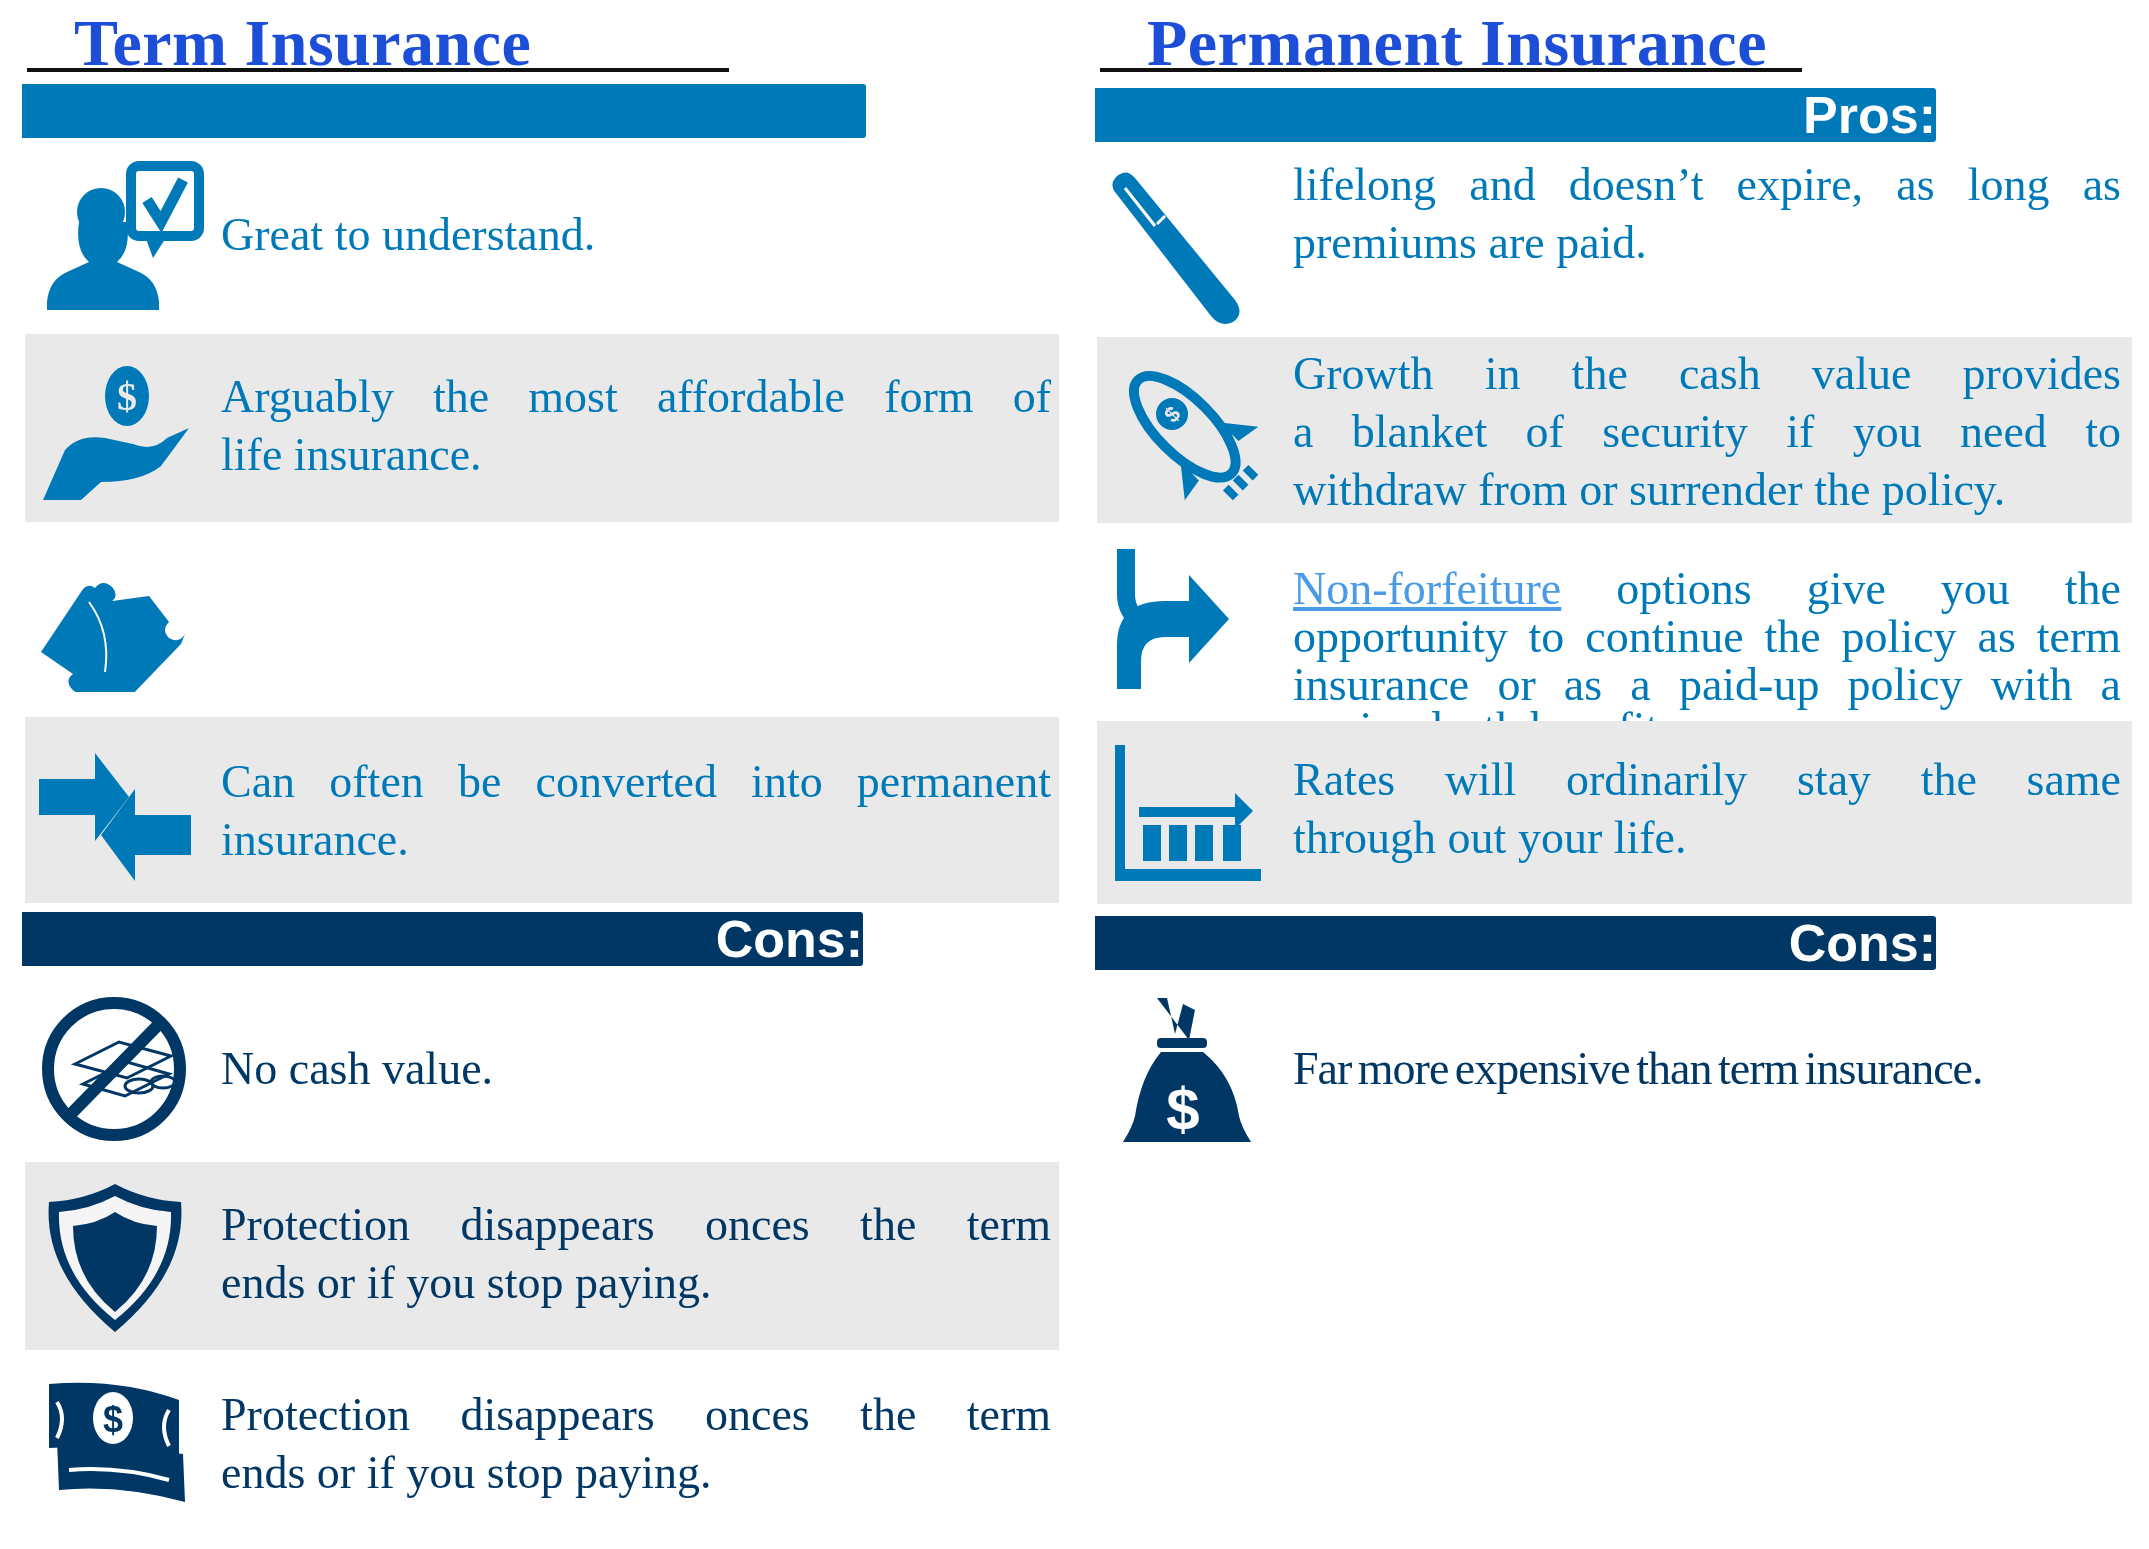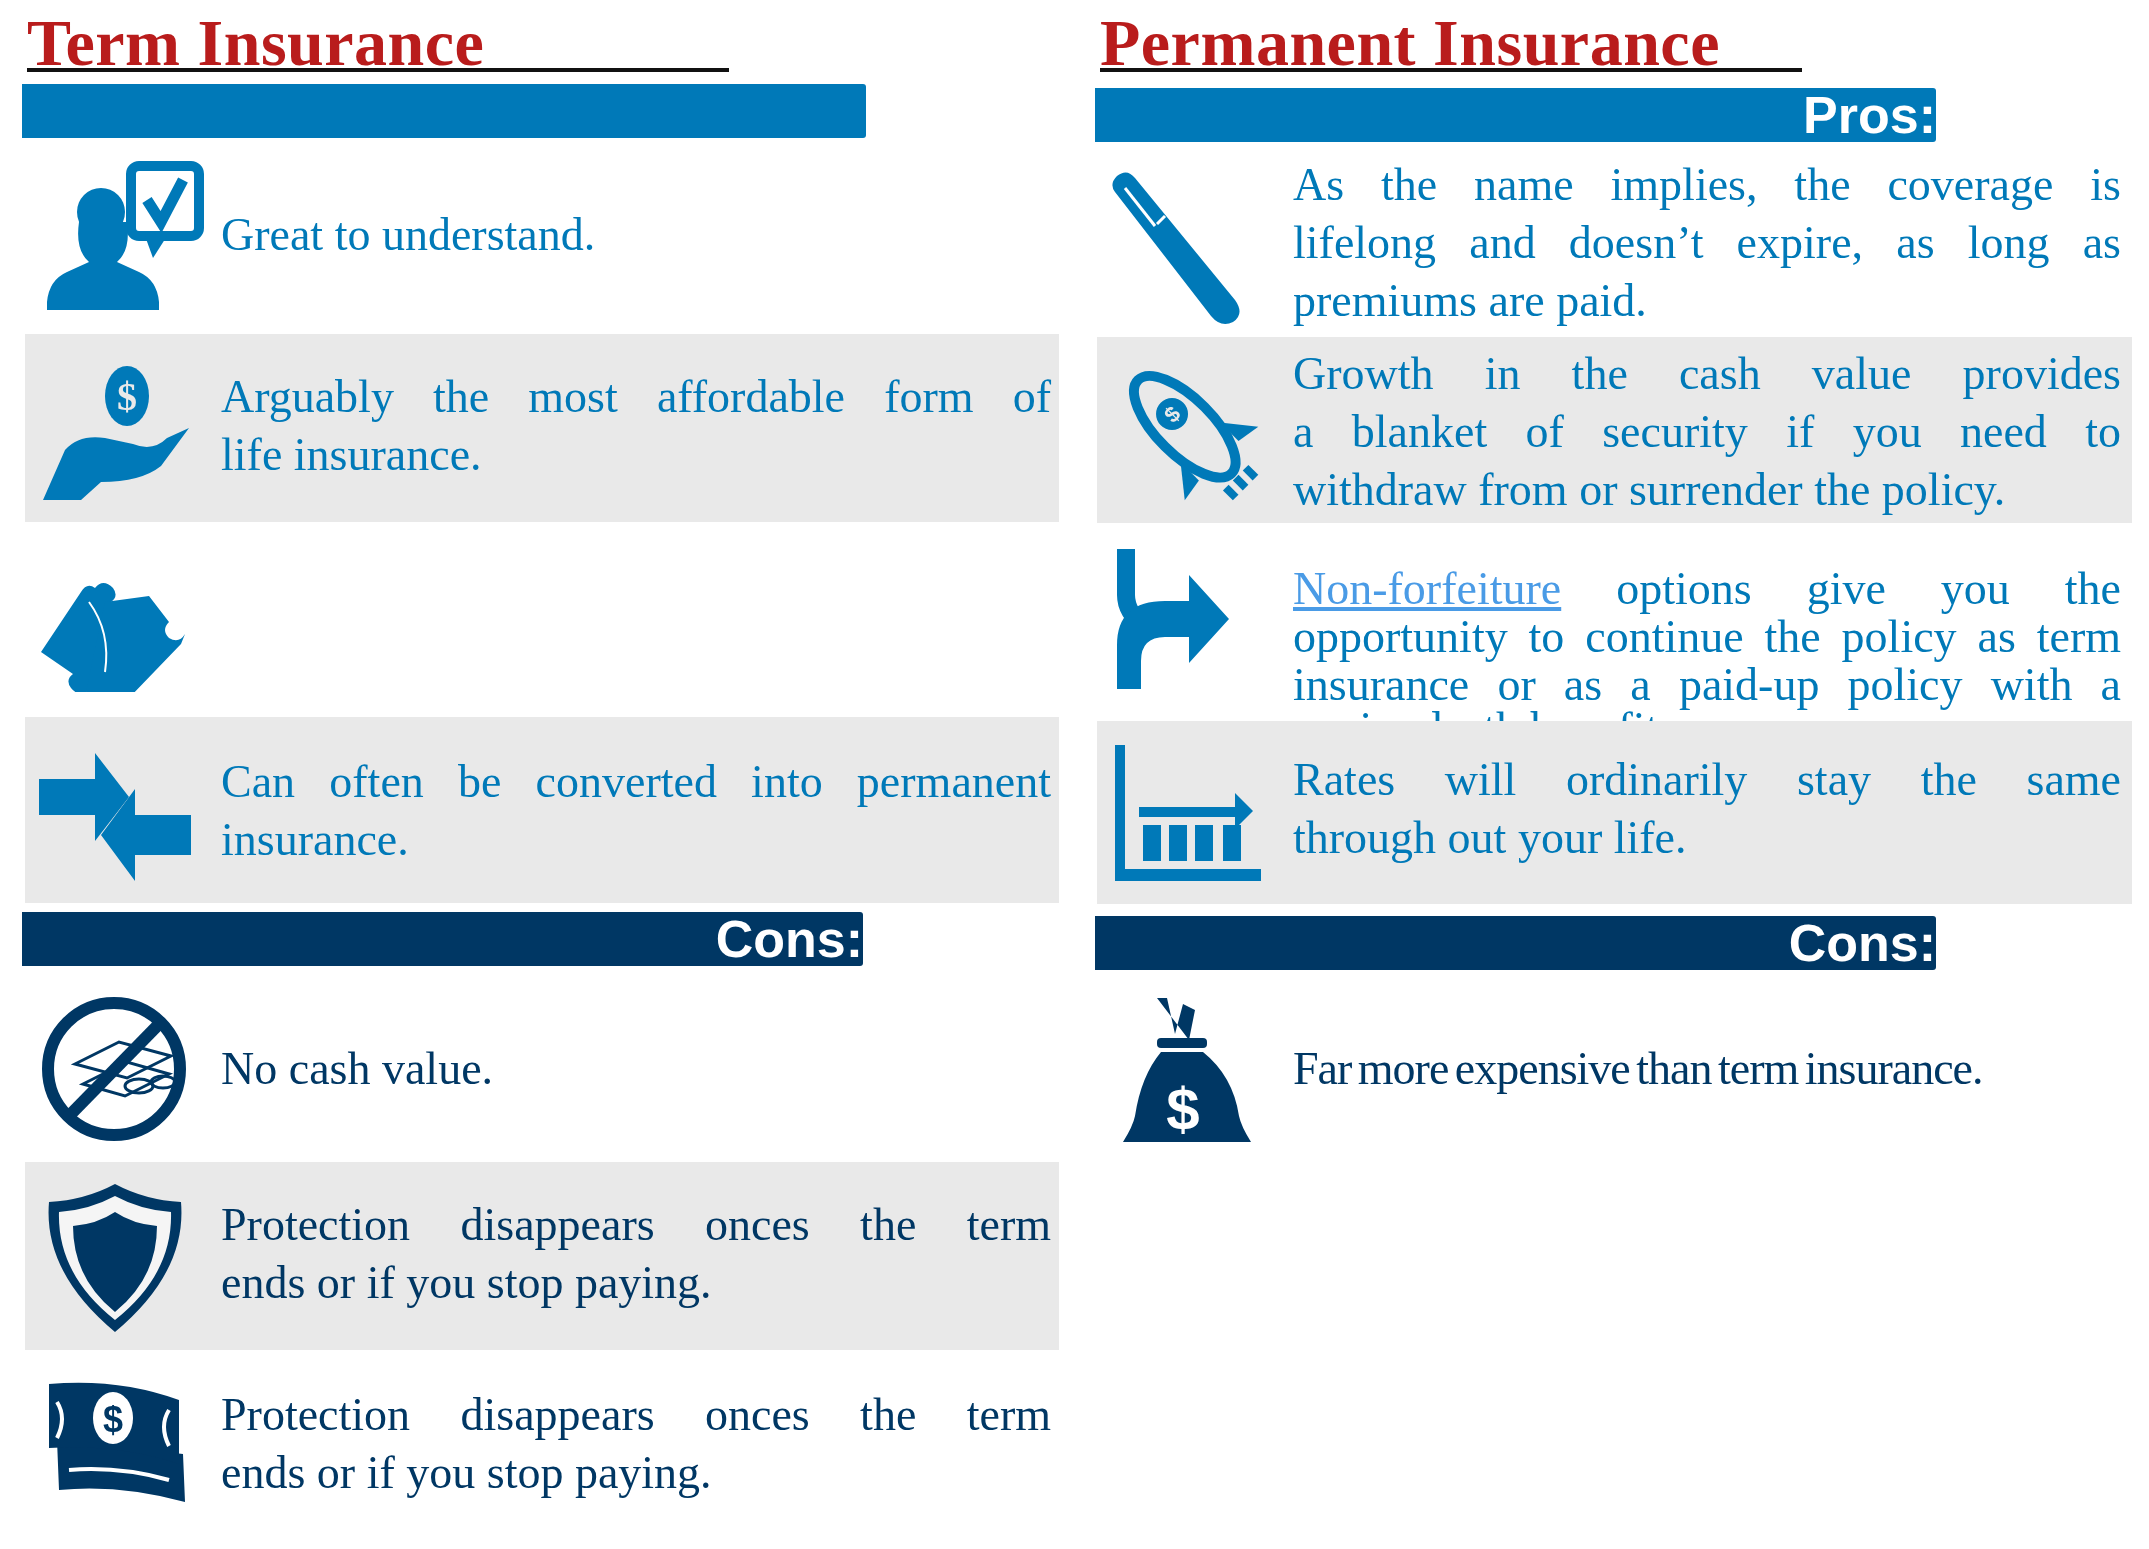--- a/index.html
+++ b/index.html
@@ -1,17 +1,17 @@
 <!DOCTYPE html>
 <html><head>
 <meta charset="utf-8">
 <style>
   html, body { margin:0; padding:0; background:#ffffff; }
   body { width:2149px; height:1549px; position:relative; overflow:hidden; font-family:"DejaVu Serif", serif; }
-  .title { position:absolute; font-family:"Liberation Serif", serif; font-weight:bold; font-size:66px; color:#b91c1c; line-height:1; letter-spacing:0.5px; }
+  .title { position:absolute; font-family:"Liberation Serif", serif; font-weight:bold; font-size:66px; color:#1d4ed8; line-height:1; letter-spacing:0.5px;margin-left:47px; }
   .title-underline { position:absolute; height:4px; background:#111; }
   .bar { position:absolute; height:54px; border-radius:0 3px 3px 0; color:#fff; font-family:"Liberation Sans", sans-serif; font-weight:bold; font-size:52px; line-height:54px; padding-left:6px; box-sizing:border-box;text-align:right; }
   .bar.pros { background:#0079b8; }
   .bar.cons { background:#003764; }
   .row { position:absolute; box-sizing:border-box; }
   .row.gray { background:#e9e9e9; }
   .row .icon { position:absolute; }
   .row .text { position:absolute; font-family:"Liberation Serif", serif; font-size:46px; line-height:58px; text-align:justify; text-align-last:left; }
   .row.blue .text { color:#0079b8; }
   .row.navy .text { color:#003764; }
@@ -131,21 +131,20 @@
   <span>Pros:</span>
 </div>
 
 <div class="row blue" style="left:1097px; top:148px; width:1035px; height:182px;">
   <svg class="icon" style="left:14px; top:20px;" width="160" height="160" viewBox="0 0 160 160">
     <path d="M6 8 q10 -8 18 2 l100 122 q10 14 -2 22 q-12 6 -22 -6 l-96 -124 q-6 -8 2 -16 z" fill="#0079b8"></path>
     <line x1="14" y1="20" x2="44" y2="58" stroke="#ffffff" stroke-width="3"></line>
     <line x1="46" y1="56" x2="54" y2="48" stroke="#ffffff" stroke-width="3"></line>
   </svg>
   <div class="text" style="left:196px; top:8px; width:828px;">
-    <span class="just-line">As the name implies, the coverage is</span>
     <span class="just-line">lifelong and doesn’t expire, as long as</span>
     <span class="last-line">premiums are paid.</span>
   </div>
 </div>
 
 <div class="row gray blue" style="left:1097px; top:337px; width:1035px; height:186px;">
   <svg class="icon" style="left:12px; top:14px;" width="160" height="160" viewBox="0 0 160 160">
     <g transform="rotate(-45 80 80)">
       <ellipse cx="80" cy="74" rx="28" ry="66" fill="none" stroke="#0079b8" stroke-width="10"></ellipse>
       <circle cx="80" cy="56" r="16" fill="#0079b8"></circle>

